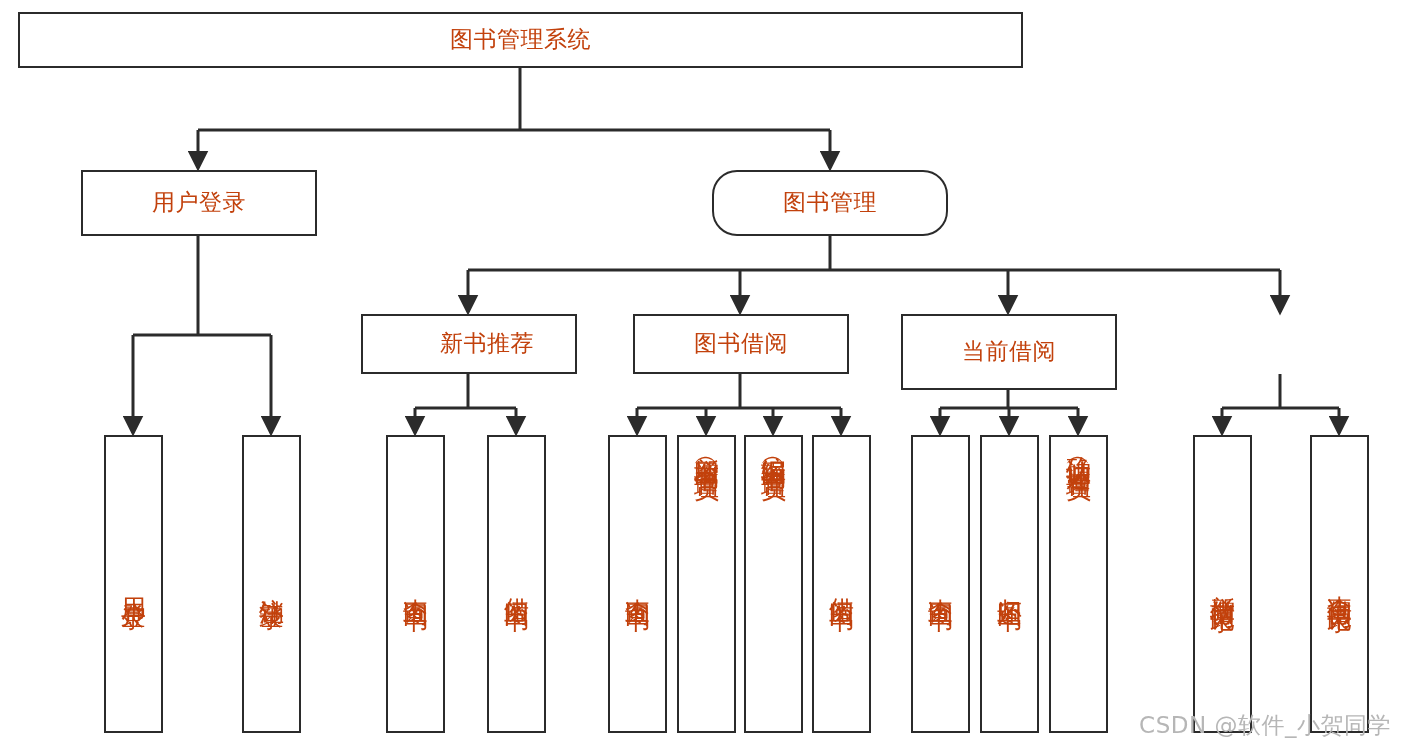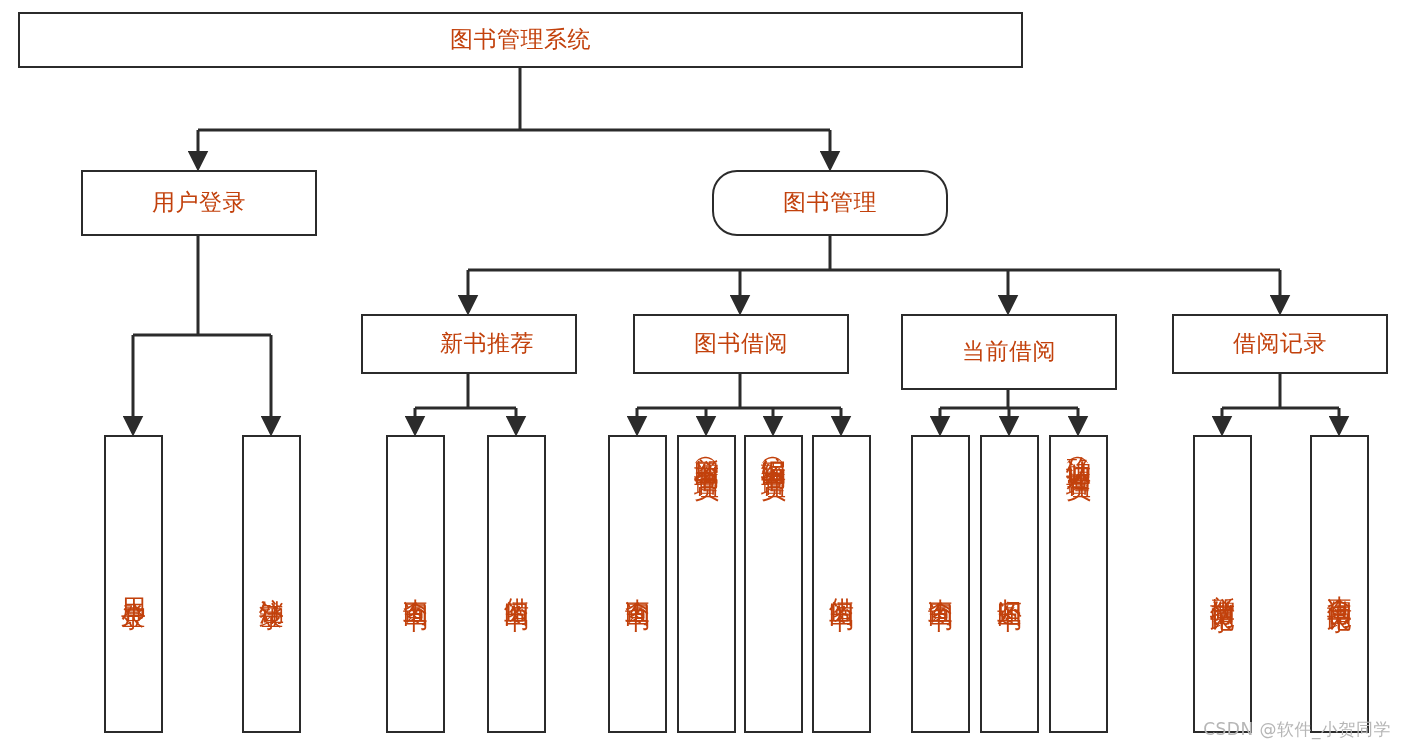--- a/index.html
+++ b/index.html
@@ -58,21 +58,21 @@
     height:100%;
     display:flex;
     align-items:center;
     justify-content:center;
   }
   .vwrap.top{align-items:flex-start;}
   #watermark{
     position:absolute;
     right:14px;
     bottom:6px;
-    font-size:17px;
+    font-size:23px;
     color:#b6b6b6;
     letter-spacing:0.5px;
     white-space:nowrap;
     user-select:none;
   }
 </style>
 </head>
 <body>
 
 <div id="canvas">
@@ -142,23 +142,20 @@
 
   <div class="node" style="left:361px; top:314px; width:216px; height:60px;padding-left:36px;">
     <span class="label">新书推荐</span>
   </div>
   <div class="node" style="left:633px; top:314px; width:216px; height:60px;">
     <span class="label">图书借阅</span>
   </div>
   <div class="node" style="left:901px; top:314px; width:216px; height:76px;">
     <span class="label">当前借阅</span>
   </div>
-  <div class="node" style="left:1172px; top:314px; width:216px; height:60px;">
-    <span class="label">借阅记录</span>
-  </div>
 
   <div class="node vertical" style="left:104px; top:435px; width:59px; height:298px;">
     <div class="vwrap">
       <span class="label">用户登录</span>
     </div>
   </div>
   <div class="node vertical" style="left:242px; top:435px; width:59px; height:298px;">
     <div class="vwrap">
       <span class="label">注销登录</span>
     </div>

